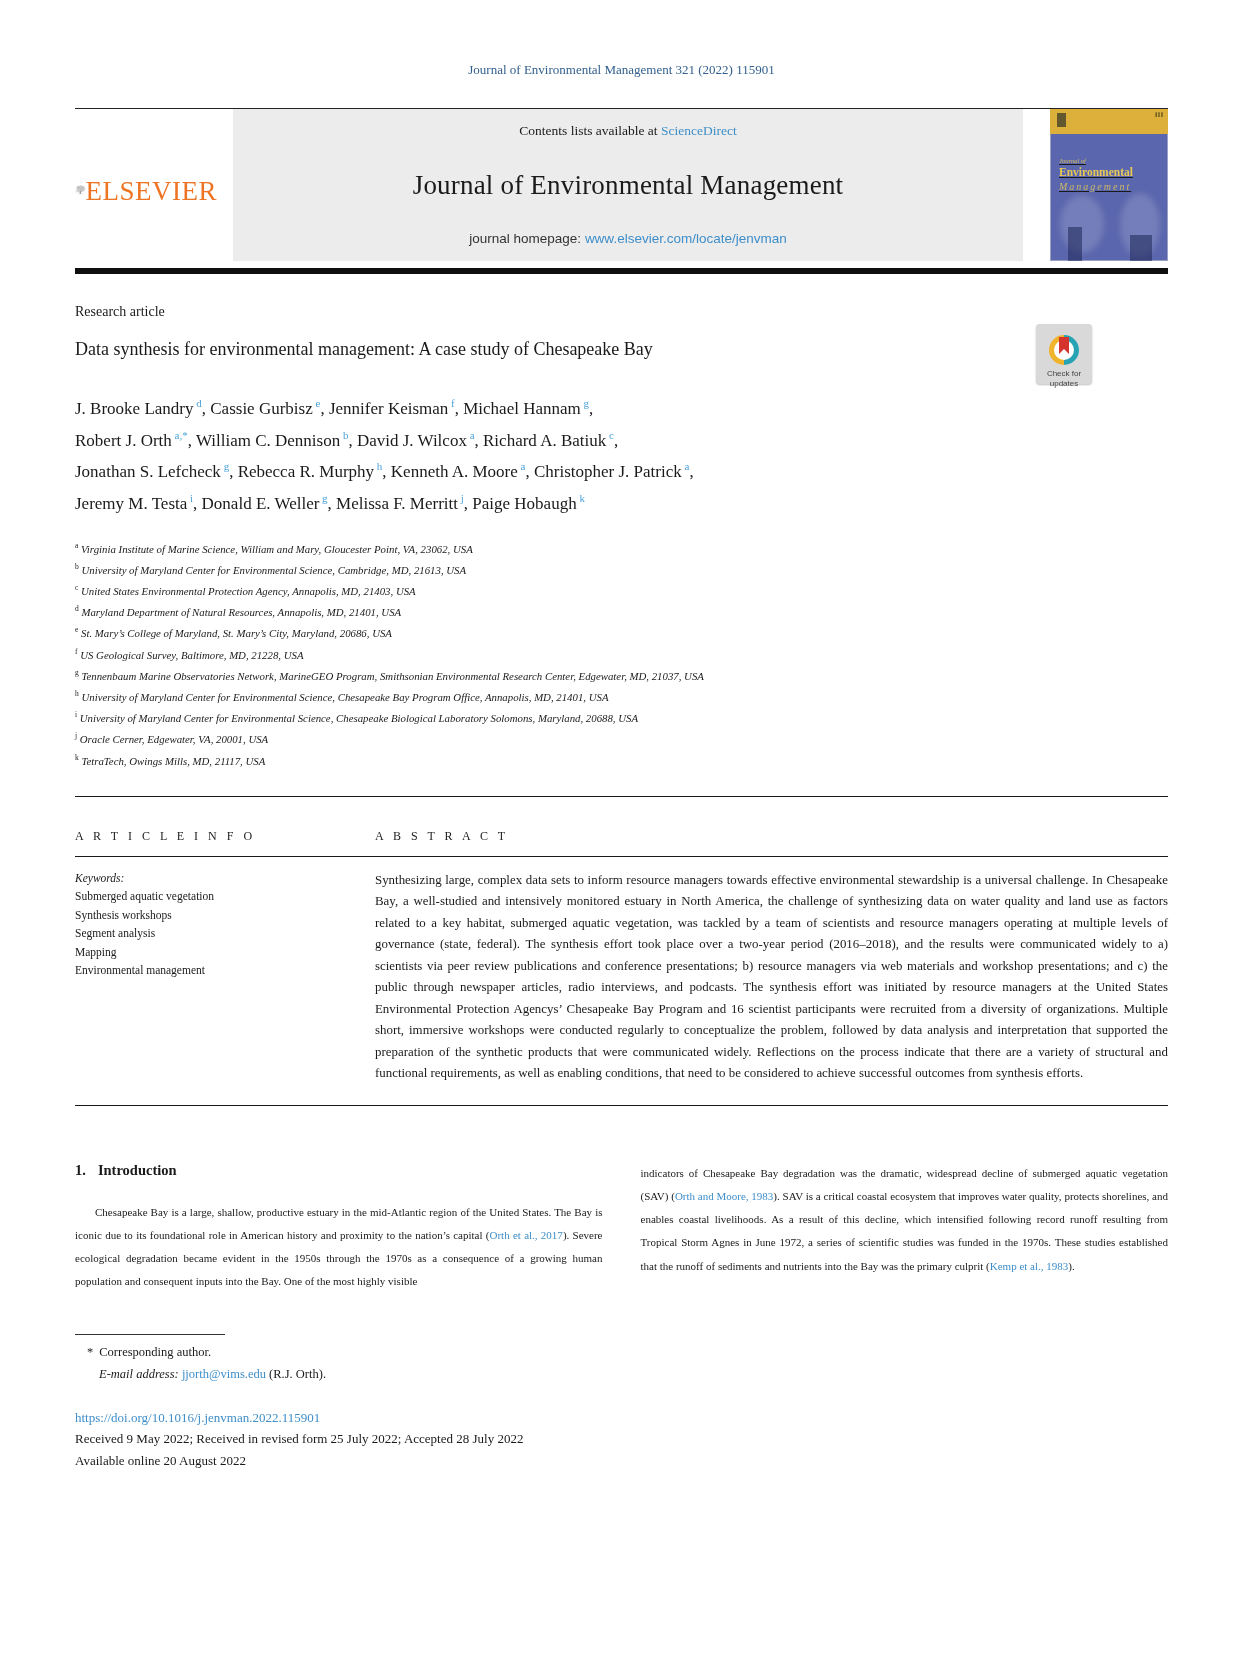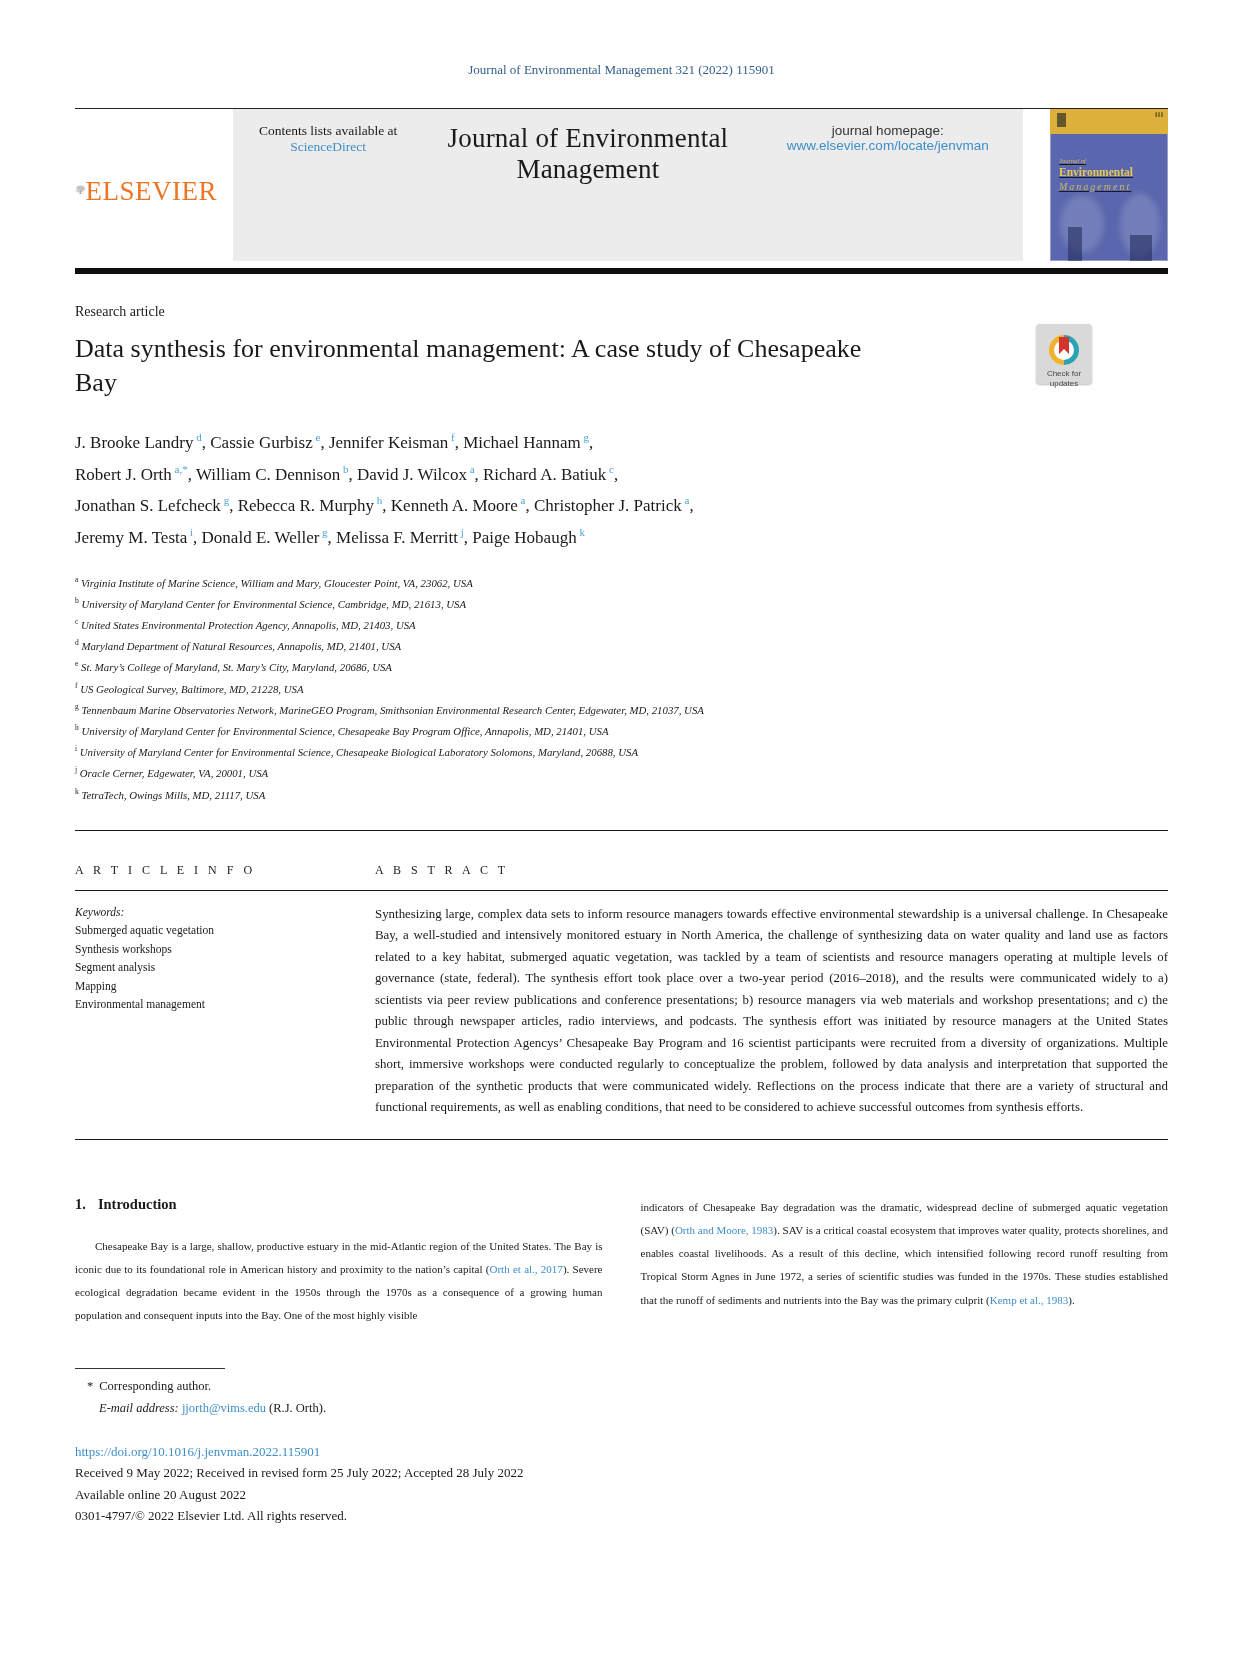--- a/index.html
+++ b/index.html
@@ -19,21 +19,21 @@
   }
   .page{padding:62px 73px 0 75px;position:relative;}
 
   .citation{font-size:13px;color:var(--cite-blue);text-align:center;margin:0 0 30px 0;}
 
   
   .banner{border-top:1px solid #222;display:flex;height:152px;position:relative;}
   .logo-box{width:142px;display:flex;flex-direction:row;align-items:center;padding-top:10px;justify-content:space-between;}
   .logo-tree{width:112px;height:104px;}
   .elsevier-word{font-size:27px;color:var(--elsevier-orange);letter-spacing:0.5px;margin-top:2px;line-height:1;}
-  .gray-box{flex:1;margin-left:16px;background:#ececec;display:flex;flex-direction:row;justify-content:space-between;text-align:center;padding:14px 8px 15px;}
+  .gray-box{flex:1;margin-left:16px;background:#ececec;display:flex;flex-direction:column;justify-content:space-between;text-align:center;padding:14px 8px 15px;}
   .contents-line{font-size:13.5px;}
   .journal-title{font-size:27px;letter-spacing:0.2px;}
   .homepage-line{font-family:"Liberation Sans", sans-serif;font-size:13.5px;color:#333;}
   a,.tlink,.link{color:var(--link-blue);text-decoration:none;cursor:pointer;}
   .cover{width:118px;height:152px;margin-left:27px;background:var(--cover-blue);position:relative;overflow:hidden;box-shadow:0 0 0 1px #9aa0c4 inset;}
   .cover-band{height:25px;background:var(--cover-gold);position:relative;}
   .cover-band-logo{position:absolute;left:7px;top:4px;width:9px;height:14px;background:#3a3a2a;opacity:.75;}
   .cover-band-issn{position:absolute;right:4px;top:3px;font-size:4px;color:#6b5a20;}
   .cover-text{position:absolute;left:9px;right:0;top:48px;text-decoration:underline;}
   .cover-j{font-size:6.5px;color:#d9bd5b;font-style:italic;}
@@ -44,21 +44,21 @@
   .cover-smoke2{width:40px;height:64px;right:8px;bottom:4px;}
   .cover-bldg1,.cover-bldg2{position:absolute;background:rgba(30,36,84,0.55);}
   .cover-bldg1{width:14px;height:34px;left:18px;bottom:0;}
   .cover-bldg2{width:22px;height:26px;right:16px;bottom:0;}
 
   .black-bar{height:6px;background:#0f0f0f;margin-top:7px;}
 
   
   .article-head{position:relative;}
   .research-article{font-size:14px;margin-top:30px;}
-  .title{font-size:26px;line-height:34px;margin-top:12px;max-width:800px;}
+  .title{font-size:18px;line-height:34px;margin-top:12px;max-width:800px;}
   .badge{position:absolute;top:20px;right:76px;width:56px;height:60px;background:#d9d9d9;border-radius:4px;box-shadow:0 1px 2px rgba(0,0,0,.25);text-align:center;padding-top:11px;box-sizing:border-box;}
   .badge-circle{width:30px;height:30px;border-radius:50%;margin:0 auto;background:linear-gradient(90deg,#f0b32c 50%,#27a3b4 50%);position:relative;}
   .badge-circle-inner{position:absolute;left:5px;top:5px;width:20px;height:20px;border-radius:50%;background:#fff;}
   .badge-ribbon{position:absolute;left:10px;top:2px;width:10px;height:17px;background:#d5332d;clip-path:polygon(0 0,100% 0,100% 100%,50% 70%,0 100%);}
   .badge-text{font-family:"Liberation Sans", sans-serif;font-size:8px;line-height:9.5px;color:#444;margin-top:4px;}
 
   .authors{margin-top:24px;font-size:17px;line-height:27px;}
   .asup{color:var(--sup-blue);font-size:11px;}
   .affils{margin-top:20px;}
   .affil{font-size:10.8px;line-height:17.6px;}
@@ -228,16 +228,15 @@
       <span class="em-label">E-mail address:</span>
       <span class="link">jjorth@vims.edu</span>
       <span>(R.J. Orth).</span>
     </div>
   </div>
 
   <div class="footer-block">
     <div class="link">https://doi.org/10.1016/j.jenvman.2022.115901</div>
     <div>Received 9 May 2022; Received in revised form 25 July 2022; Accepted 28 July 2022</div>
     <div>Available online 20 August 2022</div>
-    <div>0301-4797/© 2022 Elsevier Ltd. All rights reserved.</div>
   </div>
 
 </div>
 
 </body></html>

